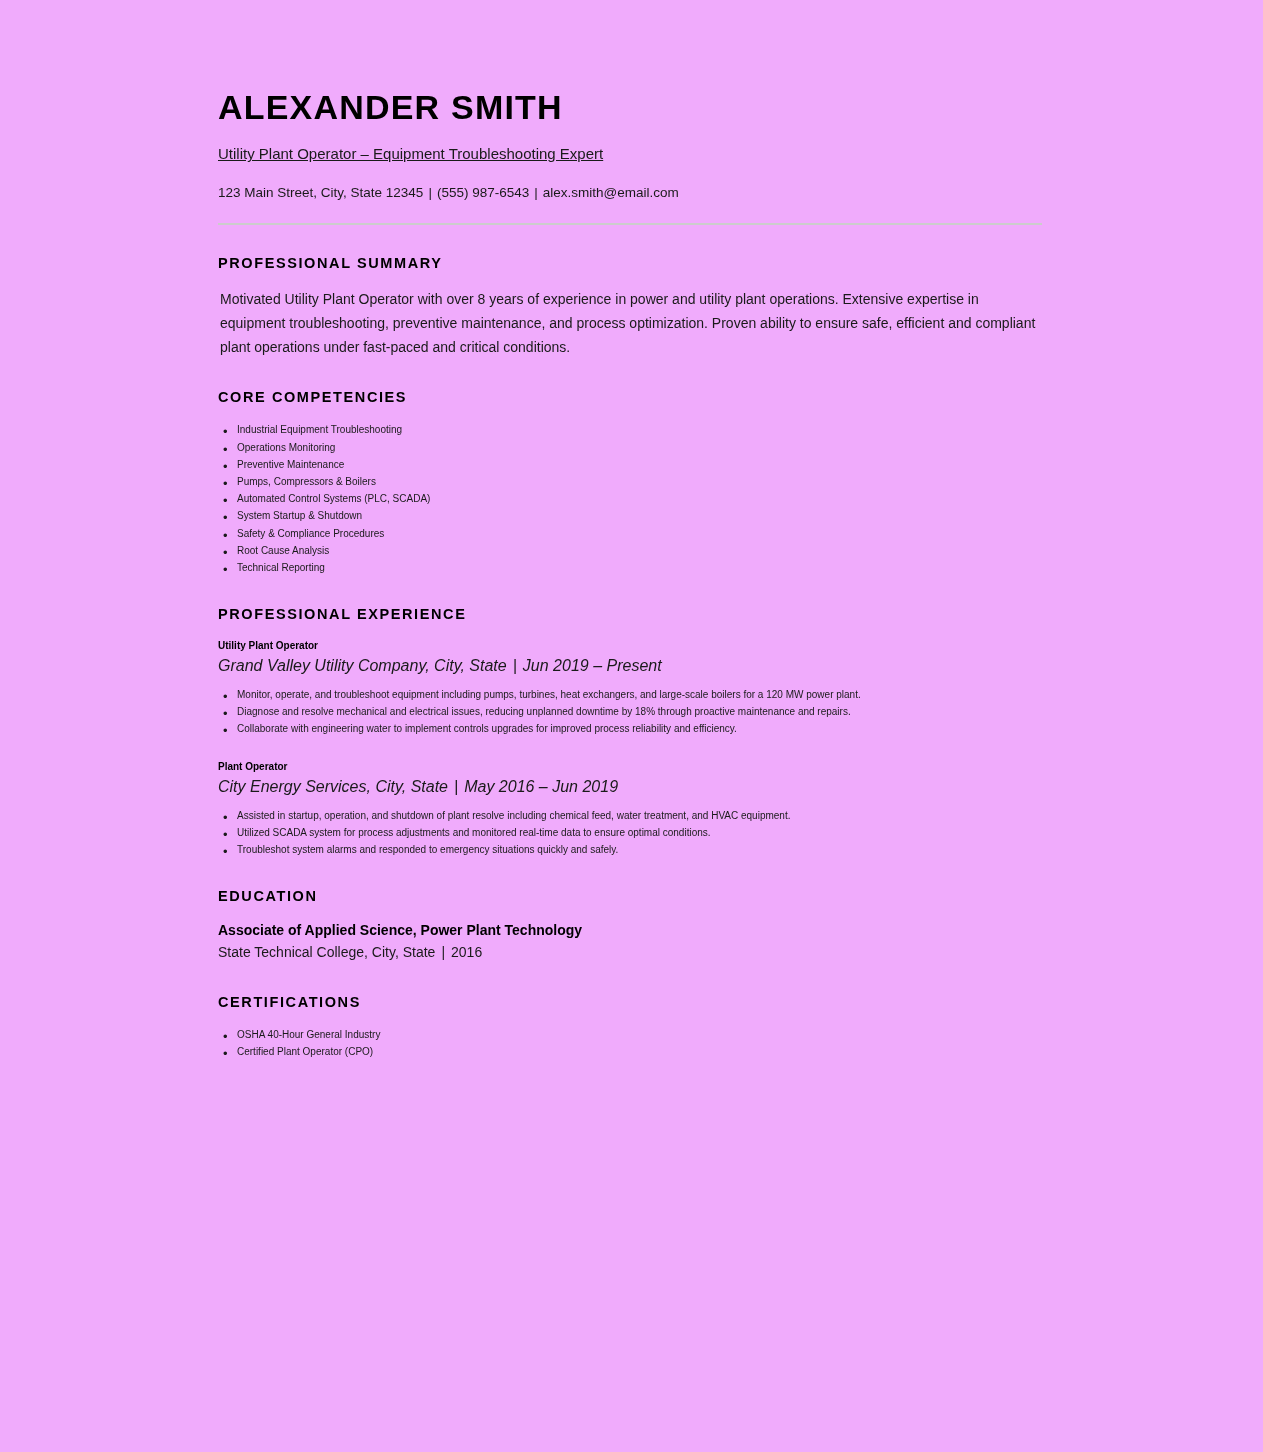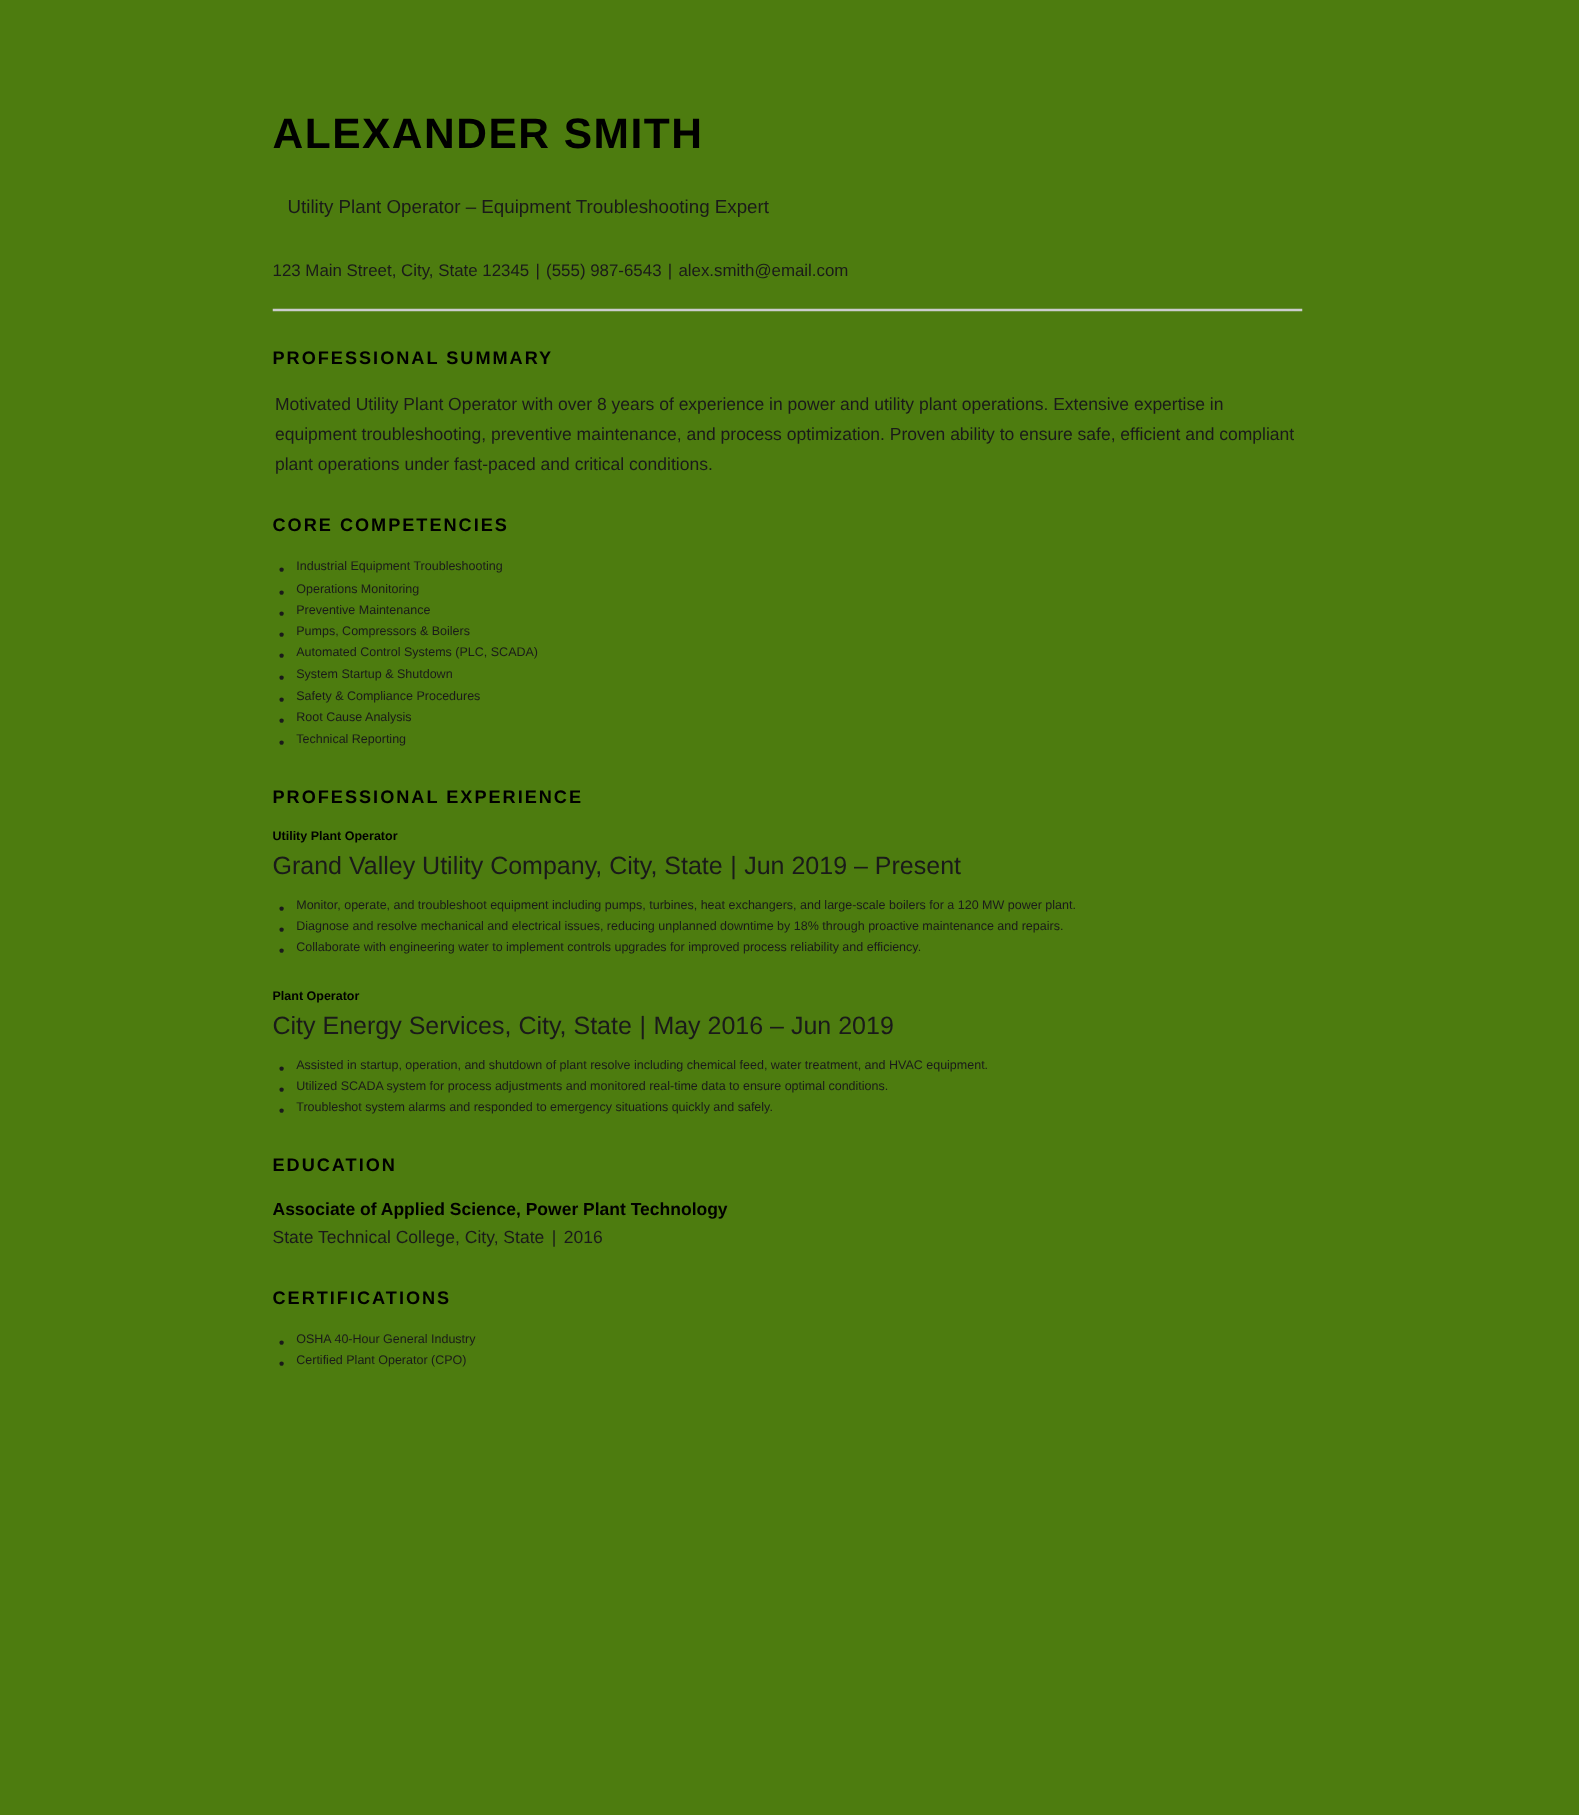--- a/index.html
+++ b/index.html
@@ -10,21 +10,21 @@
   }
   body {
     font-family: "Liberation Sans", sans-serif;
     color: #000000;
     -webkit-font-smoothing: antialiased;
   }
   .page {
     position: relative;
     width: 1263px;
     height: 1452px;
-    background: #4d7c0f;
+    background: #f0abfc;
     overflow: hidden;
     box-sizing: border-box;
   }
   .content {
     position: absolute;
     left: 218px;
     top: 0;
     width: 824px;
     height: 1300px;
     overflow: hidden;
@@ -37,23 +37,24 @@
     letter-spacing: 1.2px;
     line-height: 1.15;
     margin: 0;
     padding-top: 88px;
     color: #000;
   }
   .resume-subtitle {
     font-size: 15px;
     font-weight: normal;
     line-height: 1.3;
-    margin: 12px;
+    margin: 0;
     padding-top: 17px;
     color: #1a1a1a;
+    text-decoration: underline;
   }
   .contact-line {
     font-size: 13.5px;
     line-height: 1.3;
     margin: 0;
     padding-top: 20px;
     color: #1a1a1a;
   }
   .contact-sep {
     padding: 0 5px;
@@ -117,24 +118,25 @@
   }
   .job:last-child { margin-bottom: 0; }
   .job-title {
     font-size: 10px;
     font-weight: bold;
     line-height: 1.5;
     margin: 0;
     color: #000;
   }
   .job-meta {
-    font-size: 20px;
+    font-size: 16px;
     line-height: 1.6;
     margin: 0 0 7px 0;
     color: #1a1a1a;
+    font-style: italic;
   }
   .meta-sep {
     padding: 0 6px;
     color: #1a1a1a;
   }
 
   
   .edu-degree {
     font-size: 14px;
     font-weight: bold;

